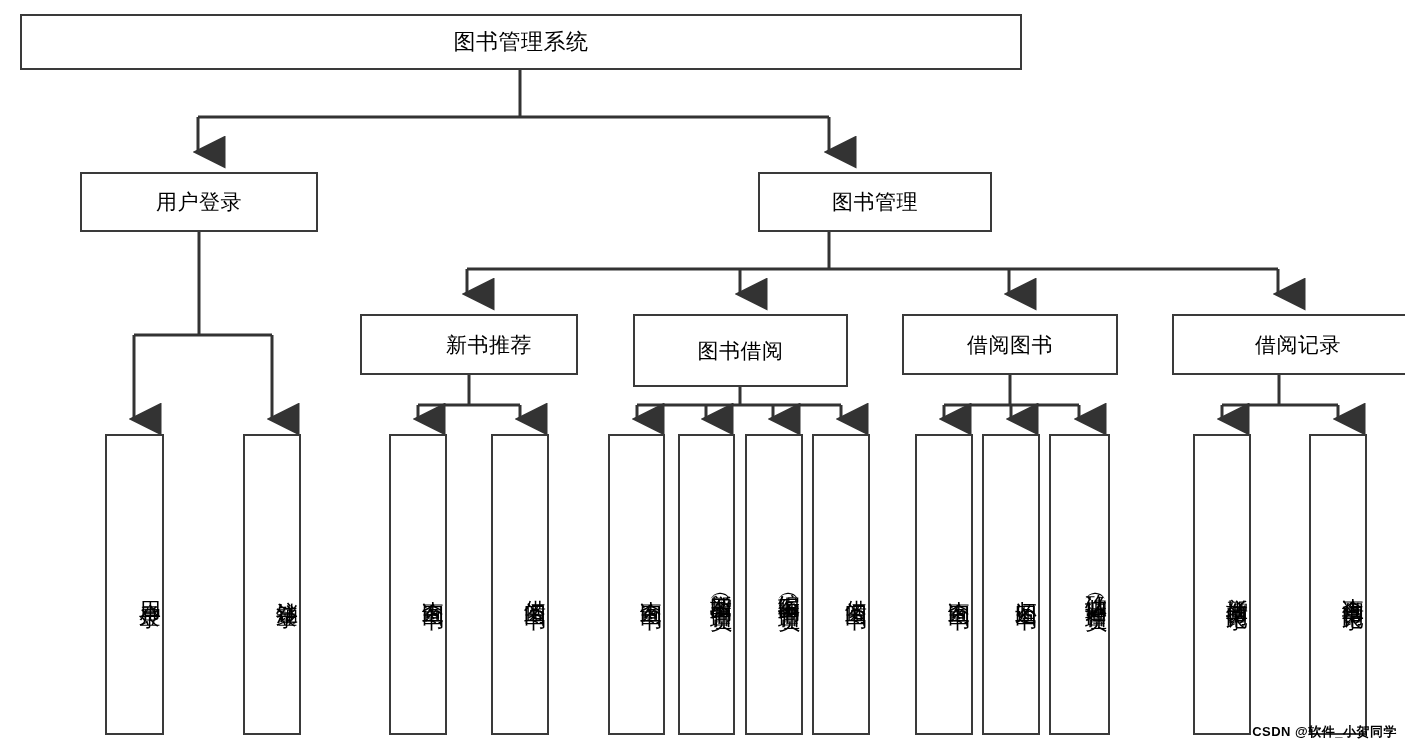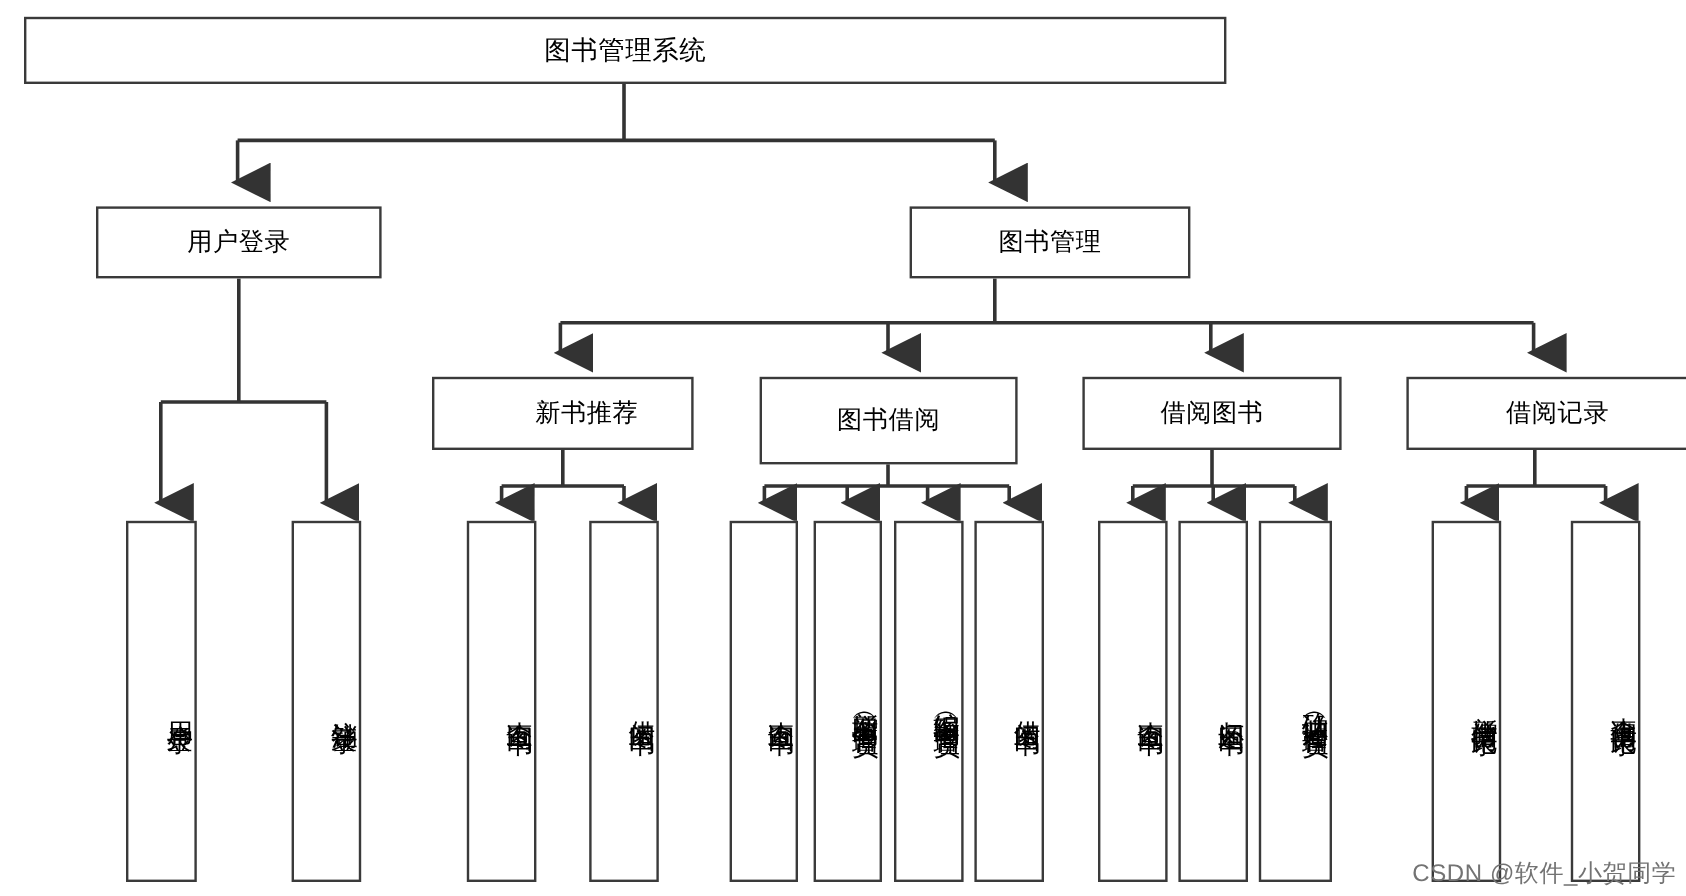--- a/index.html
+++ b/index.html
@@ -59,24 +59,25 @@
     white-space: normal;
     overflow: hidden;
   }
   .node .lbl {
     display: block;
   }
   .watermark {
     position: absolute;
     right: 8px;
     bottom: 6px;
-    font-size: 20px;
-    color: #737373;
+    font-size: 13px;
+    color: #000000;
     white-space: nowrap;
     letter-spacing: 0.5px;
+    font-weight: bold;
   }
 </style>
 </head>
 <body>
 
 <div id="canvas">
 
   <svg id="wires" viewBox="0 0 1405 747" xmlns="http://www.w3.org/2000/svg">
     <defs>
       <marker id="arrow" viewBox="0 0 12 12" refX="6" refY="10" markerWidth="11" markerHeight="11" orient="auto-start-reverse">

